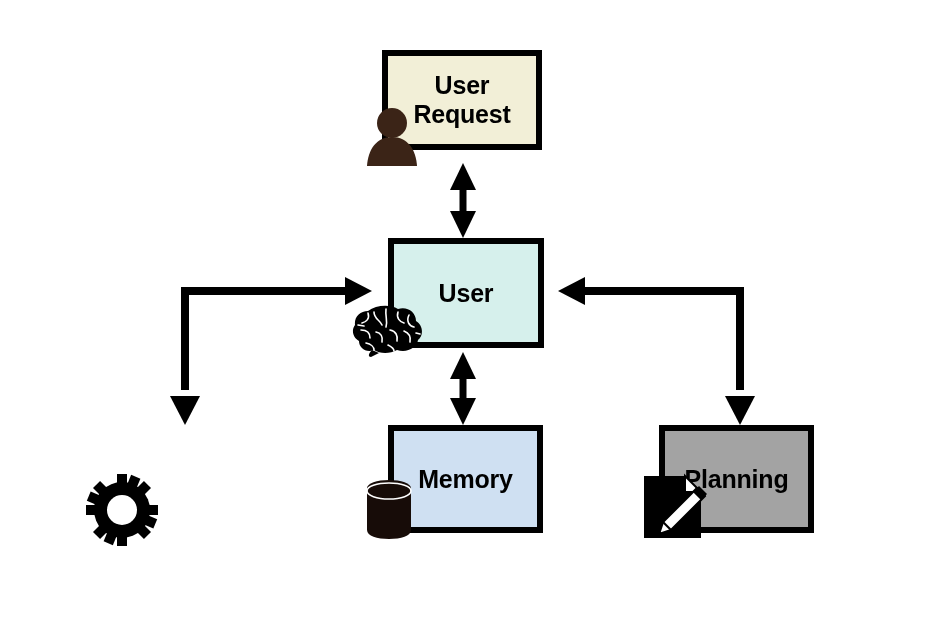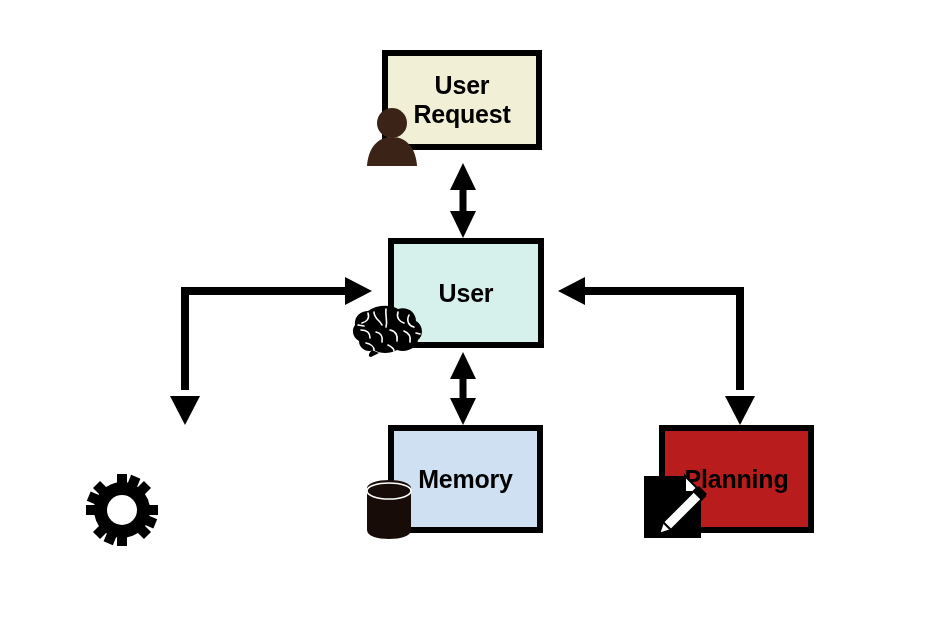--- a/index.html
+++ b/index.html
@@ -90,21 +90,21 @@
 
   <div class="node" id="node-agent" style="left:388px; top:238px; width:156px; height:110px; background:#D6F0EC;">
     <span class="node-label">User</span>
   </div>
 
 
   <div class="node" id="node-memory" style="left:388px; top:425px; width:155px; height:108px; background:#CFE0F2;justify-content:center;">
     <span class="node-label">Memory</span>
   </div>
 
-  <div class="node" id="node-planning" style="left:659px; top:425px; width:155px; height:108px; background:#b91c1c;">
+  <div class="node" id="node-planning" style="left:659px; top:425px; width:155px; height:108px; background:#a3a3a3;">
     <span class="node-label">Planning</span>
   </div>
 
   <div class="icon" style="left:364px; top:106px; width:56px; height:62px;">
     <svg width="56" height="62" viewBox="0 0 56 62">
       <circle cx="28" cy="17" r="15" fill="#3B2417"></circle>
       <path d="M 28 31 C 44 31 52 44 53 60 L 3 60 C 4 44 12 31 28 31 Z" fill="#3B2417"></path>
     </svg>
   </div>
 

